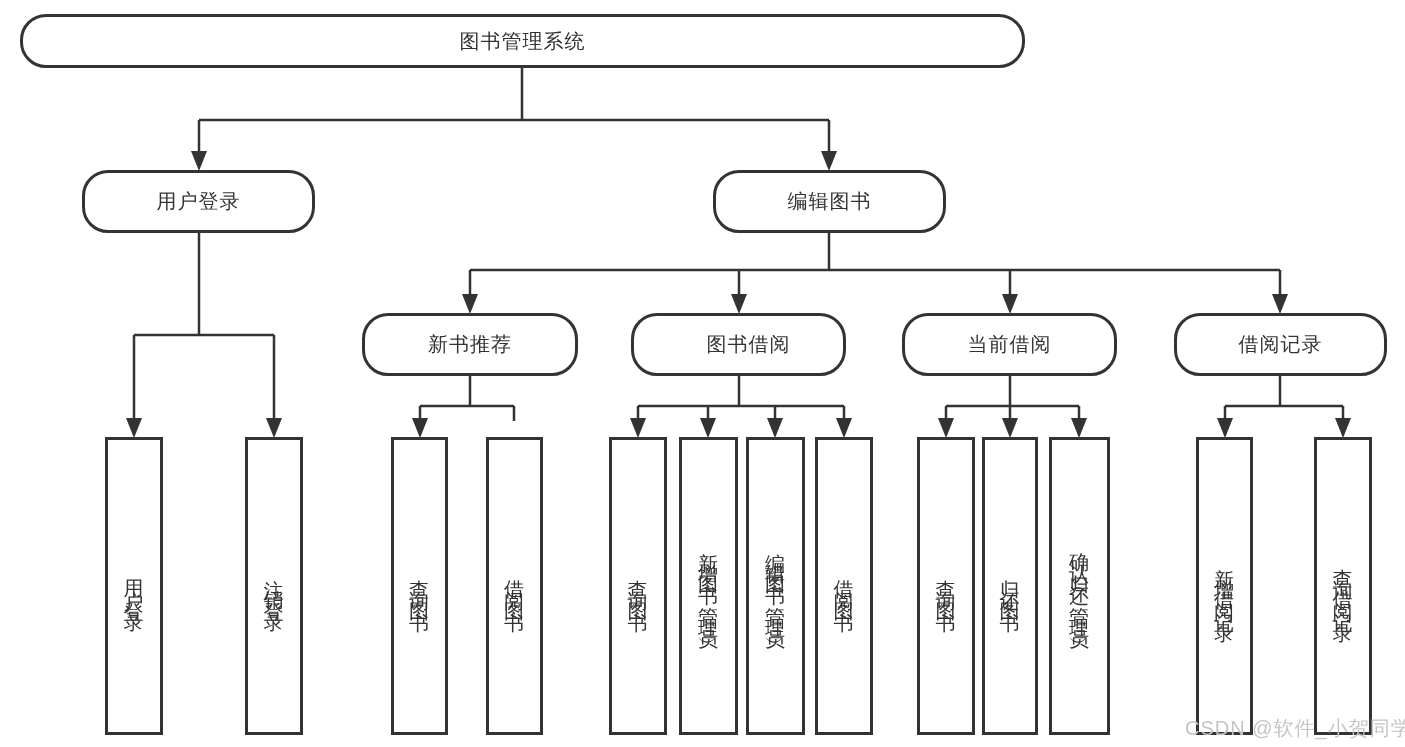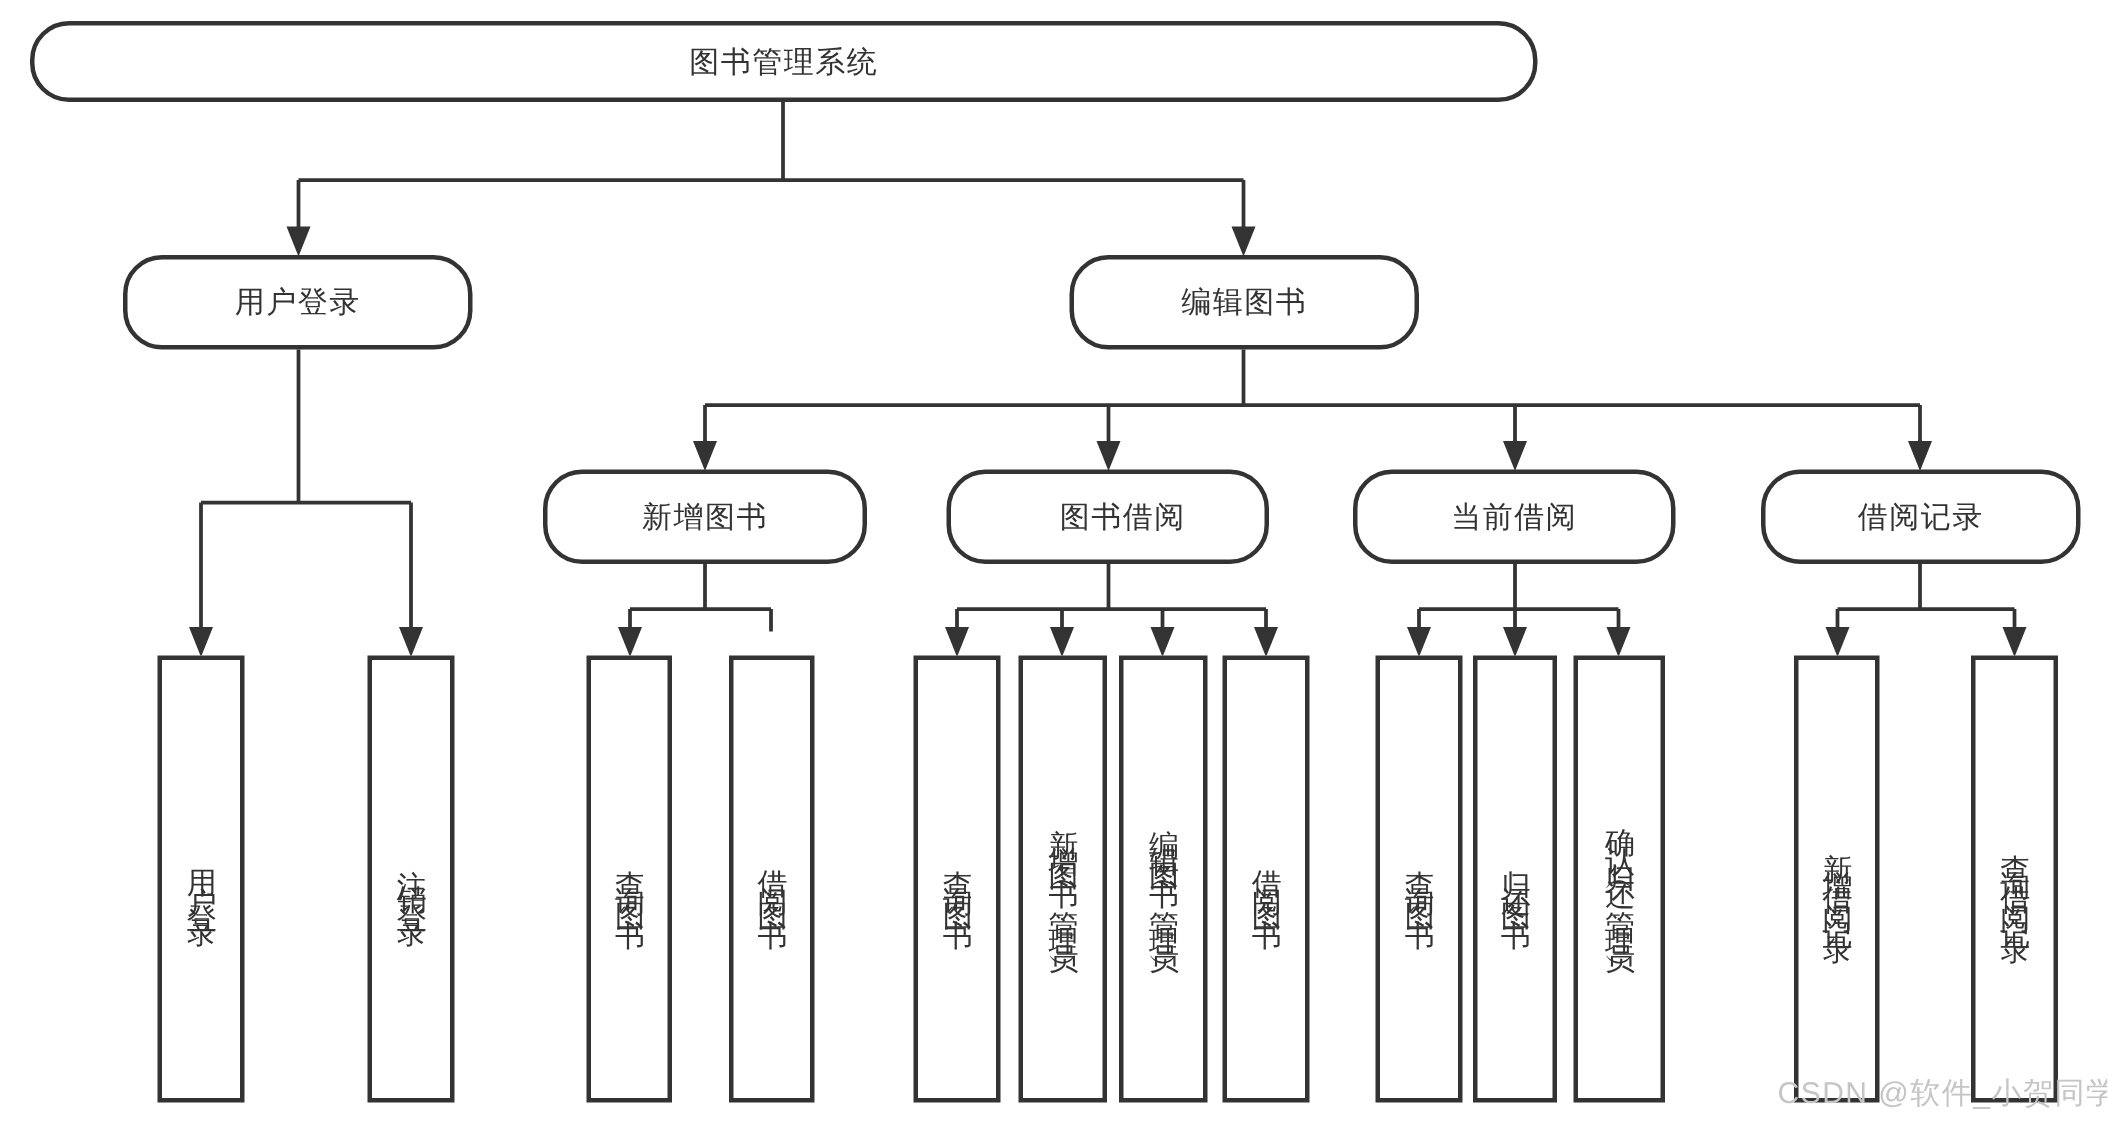--- a/index.html
+++ b/index.html
@@ -92,21 +92,21 @@
       <polygon points="1217,418 1233,418 1225,438"></polygon>
       <polygon points="1335,418 1351,418 1343,438"></polygon>
     </g>
   </svg>
 
   <div id="root" class="box h">图书管理系统</div>
 
   <div id="b0" class="box h">用户登录</div>
   <div id="b1" class="box h">编辑图书</div>
 
-  <div id="c0" class="box h">新增图书</div>
+  <div id="c0" class="box h">新书推荐</div>
   <div id="c1" class="box h">图书借阅</div>
   <div id="c2" class="box h">当前借阅</div>
   <div id="c3" class="box h">借阅记录</div>
 
   <div id="l0" class="box v">
     <span>用户登录</span>
     </div>
   <div id="l1" class="box v">
     <span>注销登录</span>
     </div>

